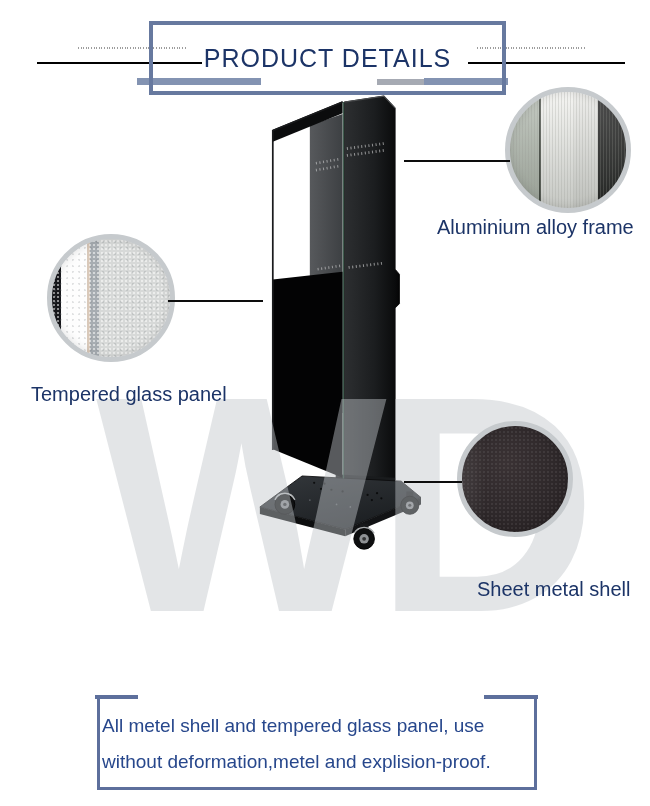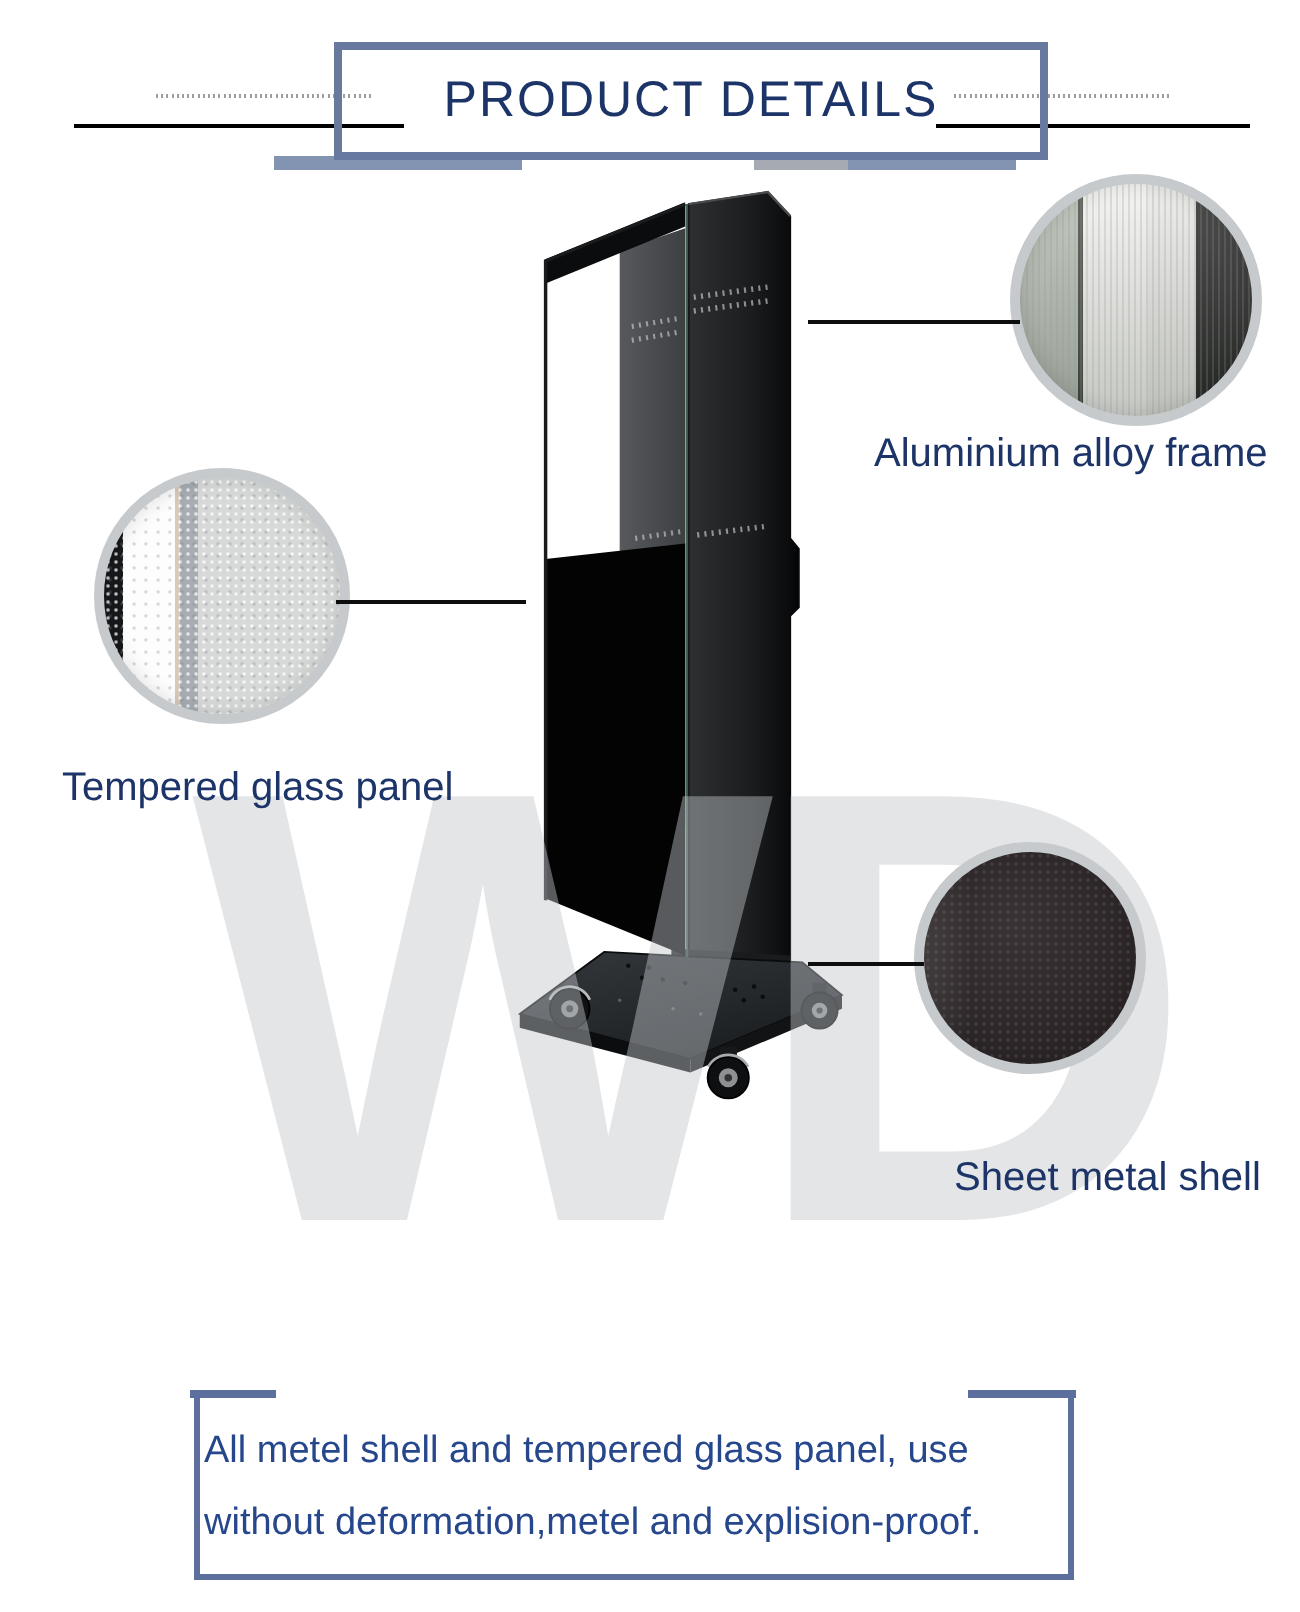--- a/index.html
+++ b/index.html
@@ -4,21 +4,21 @@
 <style>
   html,body{margin:0;padding:0;background:#ffffff;}
   #canvas{position:relative;width:650px;height:806px;background:#ffffff;overflow:hidden;
           font-family:"Liberation Sans",sans-serif;}
 
   
   .hline{position:absolute;height:2px;background:#000;z-index:4;}
   .dline{position:absolute;height:2px;z-index:4;
          background-image:repeating-linear-gradient(90deg,#9d9d9d 0 1px,transparent 1px 2.6px);}
   .shadowbar{position:absolute;z-index:3;}
-  #hdr-frame{position:absolute;left:167px;top:21px;width:357px;height:59px;
+  #hdr-frame{position:absolute;left:149px;top:21px;width:357px;height:74px;
              border:4px solid #67799f;box-sizing:border-box;z-index:5;
              display:flex;align-items:center;justify-content:center;}
   #hdr-title{font-size:25px;font-weight:400;color:#1c3467;letter-spacing:1px;white-space:nowrap;}
 
   
   #watermark{position:absolute;left:58px;top:350px;z-index:3;
              font-size:308px;font-weight:bold;line-height:1;letter-spacing:-12px;
              color:rgba(193,197,201,0.45);user-select:none;margin-left:38px;}
 
   

